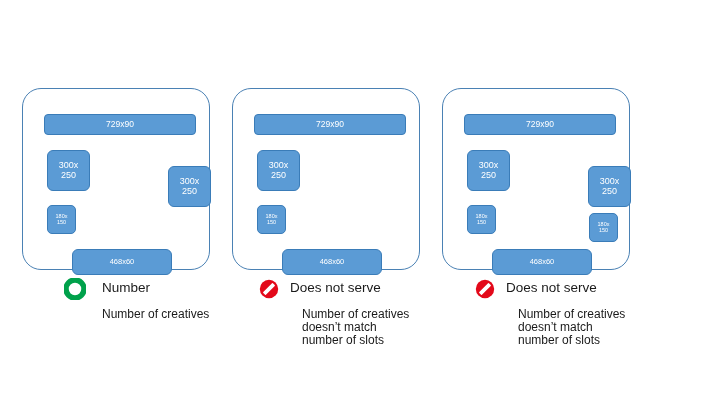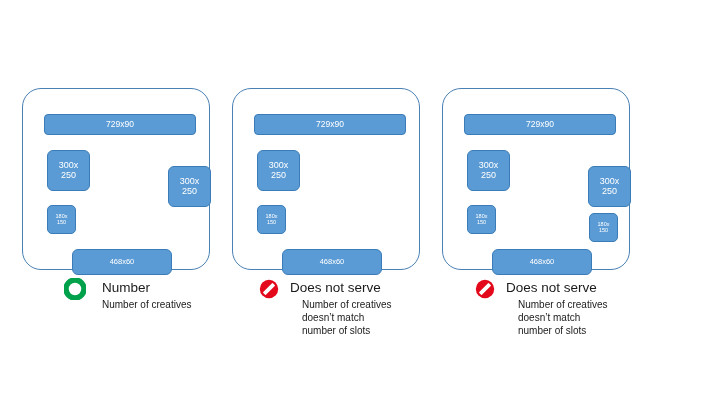--- a/index.html
+++ b/index.html
@@ -141,23 +141,23 @@
     font-size: 13.5px;
     line-height: 18px;
     color: #1a1a1a;
     white-space: nowrap;
   }
   #status-2 .status-label { left: 32px; }
   #status-3 .status-label { left: 32px; }
 
   .status-caption {
     position: absolute;
-    top: 20px;
+    top: 30px;
     left: 38px;
-    font-size: 10px;
+    font-size: 12px;
     line-height: 13px;
     color: #1a1a1a;
     width: 120px;
   }
   #status-2 .status-caption { left: 44px; }
   #status-3 .status-caption { left: 44px; }
   .status-caption .cline { display: block; white-space: nowrap; }
 </style>
 </head>
 <body>

